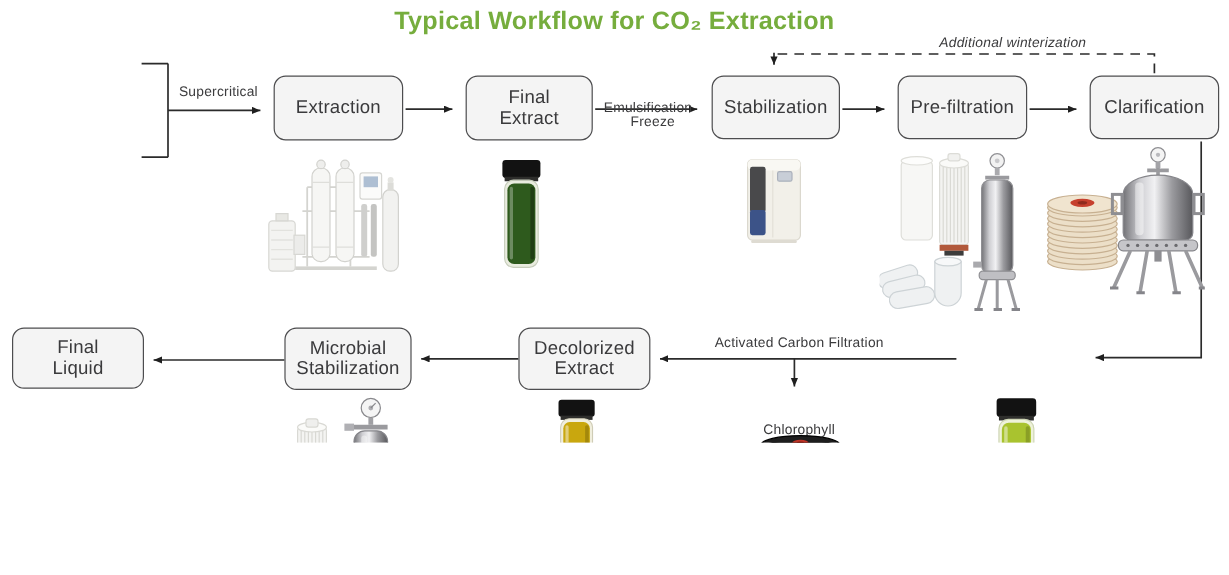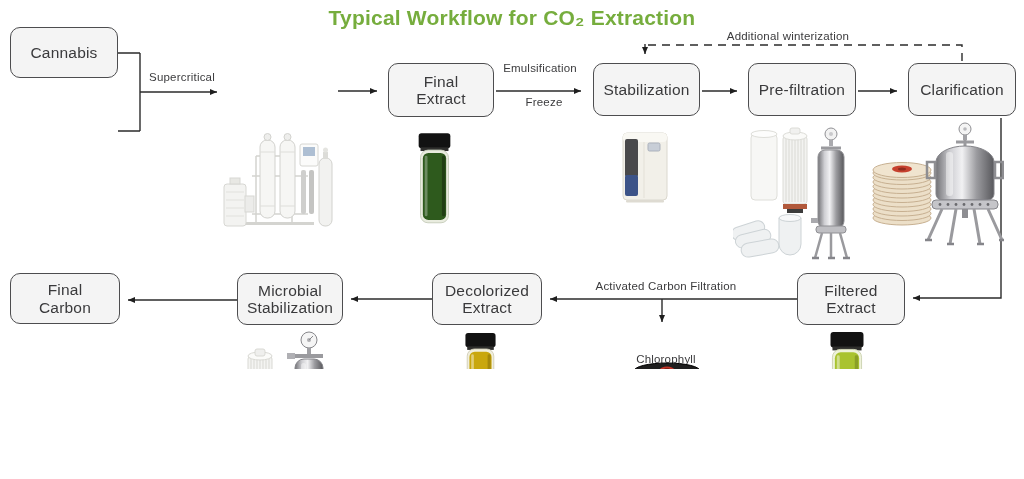--- a/index.html
+++ b/index.html
@@ -62,52 +62,49 @@
       <path d="M645,44 V54" marker-end="url(#arr)"></path>
       <path d="M1001,118 V298 H913" marker-end="url(#arr)"></path>
       <path d="M797,299 H550" marker-end="url(#arr)"></path>
       <path d="M662,299 V322" marker-end="url(#arr)"></path>
       <path d="M432,299 H351" marker-end="url(#arr)"></path>
       <path d="M237,300 H128" marker-end="url(#arr)"></path>
     </g>
   </svg>
 
   <div class="edge-label" style="left:182px;top:71px;">Supercritical</div>
-  <div class="edge-label" style="left:540px;top:62px;text-align:center;">Emulsification</div>
+  <div class="edge-label" style="left:540px;top:84px;text-align:center;">Emulsification</div>
   <div class="edge-label" style="left:544px;top:96px;">Freeze</div>
-  <div class="edge-label" style="left:788px;top:30px;">Additional winterization</div>
+  <div class="edge-label" style="left:844px;top:30px;font-style:italic;">Additional winterization</div>
   <div class="edge-label" style="left:666px;top:280px;">Activated Carbon Filtration</div>
   <div class="edge-label" style="left:666px;top:336px;margin-top:17px;">Chlorophyll</div>
 
-  <div class="node" id="n-cannabis">
-      <span>Cannabis</span>
+  <div class="node" id="n-extraction">
+      <span>Extraction</span>
     </div>
   <div class="node w55" id="n-crude">
       <span>Final Extract</span>
     </div>
   <div class="node" id="n-winterization">
       <span>Stabilization</span>
     </div>
   <div class="node" id="n-prefilt">
       <span>Pre-filtration</span>
     </div>
   <div class="node" id="n-clarif">
       <span>Clarification</span>
     </div>
   <div class="node w55" id="n-final">
-      <span>Final Carbon</span>
+      <span>Final Liquid</span>
     </div>
   <div class="node w80" id="n-decol">
       <span>Decolorized Extract</span>
     </div>
   <div class="node w80" id="n-microbial">
       <span>Microbial Stabilization</span>
-    </div>
-  <div class="node w60" id="n-filtered">
-      <span>Filtered Extract</span>
     </div>
 
   <svg class="img" style="left:222px;top:126px;width:112px;height:112px" viewBox="0 0 112 112">
     <path d="M34,30 H70 M30,50 H86 M30,88 H86 M34,30 V96 M70,30 V96" stroke="#d4d4d0" fill="none" stroke-width="1.5"></path>
     <rect x="24" y="96" width="68" height="3" fill="#d4d4d0"></rect>
     <rect x="2" y="58" width="22" height="42" rx="3" fill="#f3f3f1" stroke="#d7d7d3"></rect>
     <path d="M4,66 H22 M4,74 H22 M4,82 H22 M4,90 H22" stroke="#e2e2de" stroke-width="1.2"></path>
     <rect x="8" y="52" width="10" height="6" fill="#e8e8e4" stroke="#d7d7d3"></rect>
     <rect x="23" y="70" width="9" height="16" fill="#ececea" stroke="#d7d7d3"></rect>
     <rect x="38" y="14" width="15" height="78" rx="7" fill="#f6f6f4" stroke="#d2d2ce"></rect>

